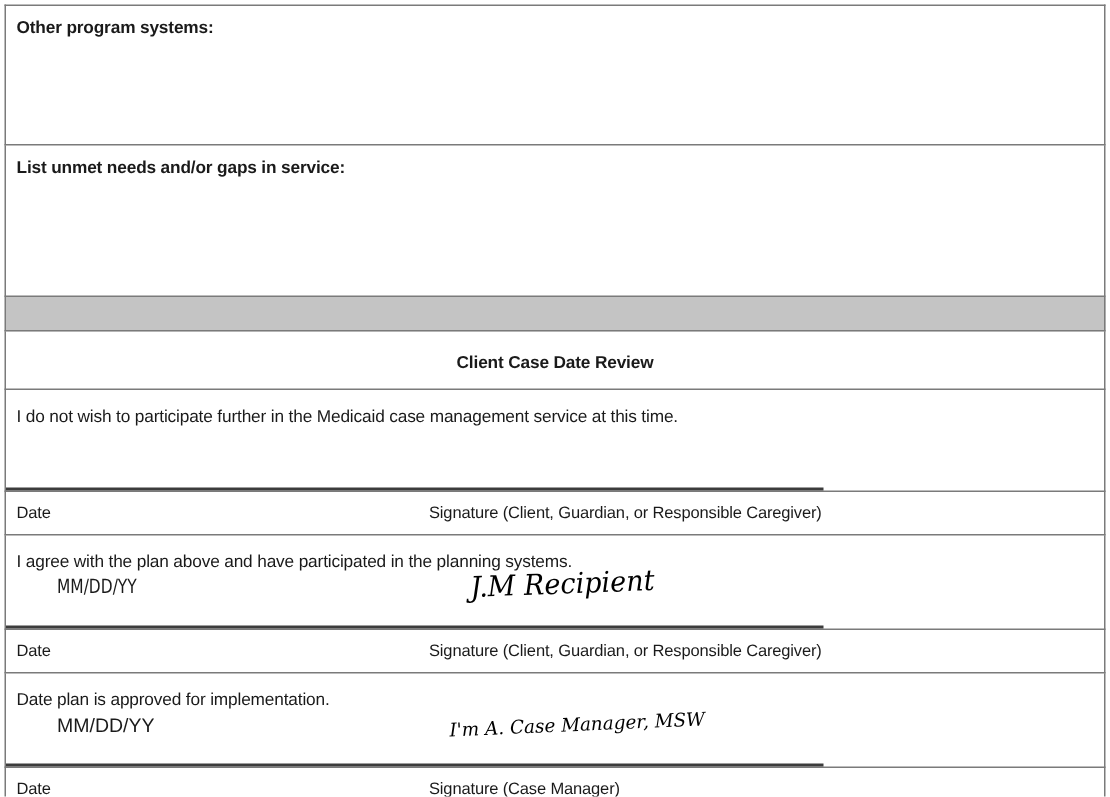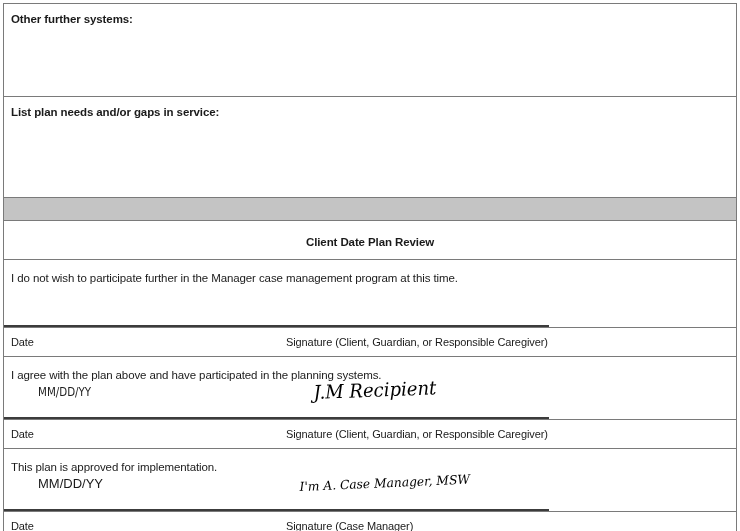--- a/index.html
+++ b/index.html
@@ -163,44 +163,44 @@
 <div class="page">
 
   <table class="form-table">
     <colgroup>
         <col style="width:733px">
       </colgroup>
     <tbody>
 
       <tr>
         <td class="row-other-support">
-          <div class="block-label">Other further systems:</div>
+          <div class="block-label">Other program systems:</div>
         </td>
       </tr>
 
       <tr>
         <td class="row-unmet-needs">
-          <div class="block-label">List plan needs and/or gaps in service:</div>
+          <div class="block-label">List unmet needs and/or gaps in service:</div>
         </td>
       </tr>
 
       <tr>
         <td class="row-gray gray-band"></td>
       </tr>
 
       <tr>
         <td class="row-review-title">
-          <div class="section-heading">Client Date Plan Review</div>
+          <div class="section-heading">Client Case Date Review</div>
         </td>
       </tr>
 
       <tr>
         <td class="row-decline">
           <div class="cell-inner">
-            <div class="statement">I do not wish to participate further in the Manager case management program at this time.</div>
+            <div class="statement">I do not wish to participate further in the Medicaid case management service at this time.</div>
             <div class="fill-zone">
               <span class="filled-date narrow"></span>
               <span class="signature-ink signature-client"></span>
             </div>
             <div class="sig-rule"></div>
           </div>
         </td>
       </tr>
 
       <tr>
@@ -230,21 +230,21 @@
           <div class="caption-row">
             <span class="caption-date">Date</span>
             <span class="caption-signature">Signature (Client, Guardian, or Responsible Caregiver)</span>
           </div>
         </td>
       </tr>
 
       <tr>
         <td class="row-approve">
           <div class="cell-inner">
-            <div class="statement">This plan is approved for implementation.</div>
+            <div class="statement">Date plan is approved for implementation.</div>
             <div class="fill-zone">
               <span class="filled-date">MM/DD/YY</span>
               <span class="signature-ink signature-manager">I'm A. Case Manager, MSW</span>
             </div>
             <div class="sig-rule"></div>
           </div>
         </td>
       </tr>
 
       <tr>

